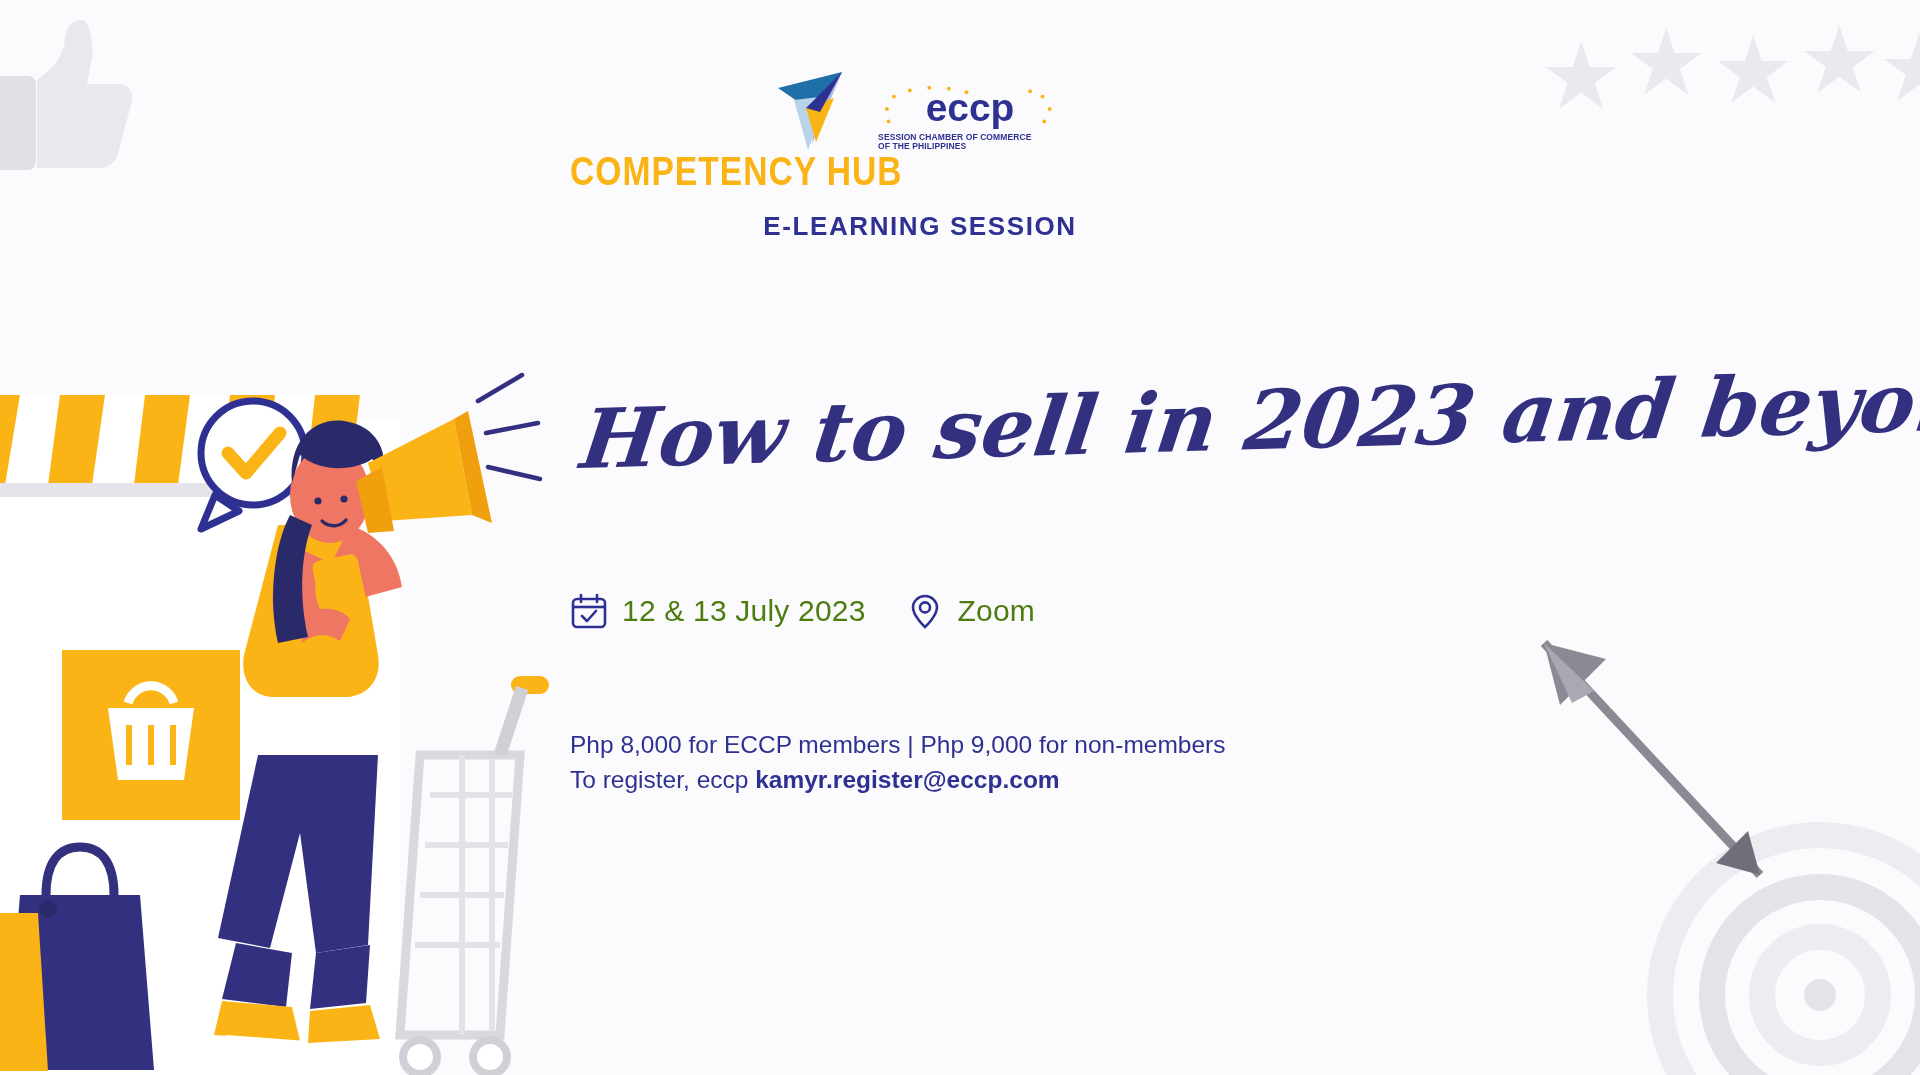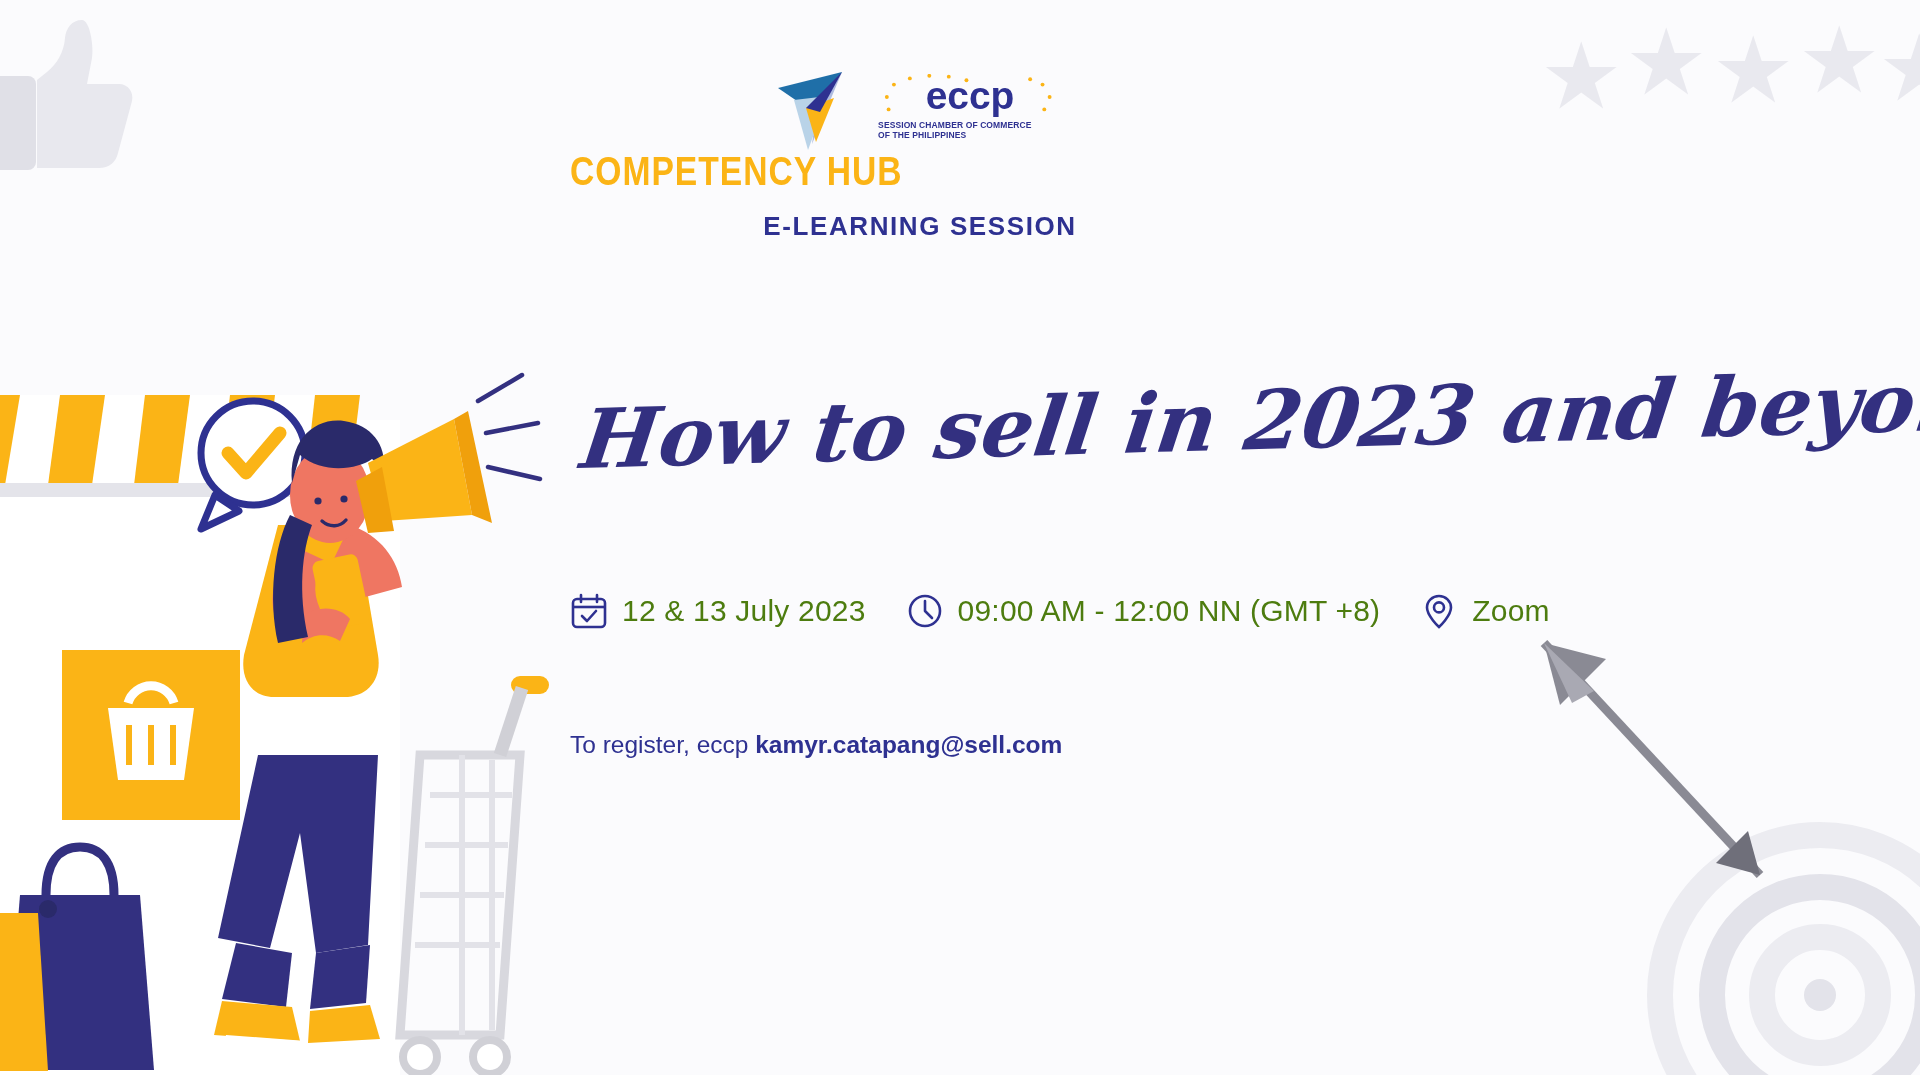--- a/index.html
+++ b/index.html
@@ -20,21 +20,21 @@
   .target-wrap { position:absolute; right:-50px; bottom:-70px; width:400px; height:360px; }
   .arrow-svg { position:absolute; right:110px; bottom:150px; width:300px; height:300px; }
 
   
   .illus { position:absolute; left:0; bottom:0; width:700px; height:880px; }
 
   
   .content { position:absolute; left:700px; top:0; width:1220px; height:1075px; }
 
   .brandblock { position:absolute; left:-130px; top:62px; width:700px; text-align:center; }
-  .logo-row { display:flex; align-items:center; justify-content:center; gap:16px; }
+  .logo-row { display:flex; align-items:flex-end; justify-content:center; gap:16px; }
   .logo-mark { width:86px; height:86px; flex:0 0 86px; margin-top:4px; }
   .logo-type { display:flex; flex-direction:column; align-items:flex-start; }
   .eccp-svg { height:46px; }
   .eccp-sub {
     font-size:8.5px; font-weight:700; color:#2e3191; letter-spacing:.1px;
     line-height:1.12; text-align:left; margin-top:1px;
   }
   .hub-word {
     font-family:"Liberation Sans", sans-serif;
     font-weight:700; font-size:41px; color:#fbb416;
@@ -243,38 +243,32 @@
       <div class="detail">
         <svg class="dicon" width="38" height="38" viewBox="0 0 38 38">
           <rect x="3" y="7" width="32" height="28" rx="4" fill="none" stroke="#2e3191" stroke-width="2.6"></rect>
           <path d="M3 15 H35" stroke="#2e3191" stroke-width="2.6"></path>
           <path d="M11 3 V10 M27 3 V10" stroke="#2e3191" stroke-width="2.6" stroke-linecap="round"></path>
           <path d="M12 24 l5 5 9 -10" fill="none" stroke="#2e3191" stroke-width="2.6" stroke-linecap="round" stroke-linejoin="round"></path>
         </svg>
         <span class="detail-text">12 &amp; 13  July 2023</span>
       </div>
 
-      <div class="detail">
-        <svg class="dicon" width="38" height="38" viewBox="0 0 38 38">
-          <circle cx="19" cy="19" r="15" fill="none" stroke="#2e3191" stroke-width="2.6"></circle>
-          <path d="M19 9 V19 L26 26" fill="none" stroke="#2e3191" stroke-width="2.6" stroke-linecap="round" stroke-linejoin="round"></path>
-        </svg>
-        <span class="detail-text">09:00 AM - 12:00 NN (GMT +8)</span>
-      </div>
 
       <div class="detail">
         <svg class="dicon" width="38" height="38" viewBox="0 0 38 38">
           <path d="M19 4 c-6.6 0 -12 5.2 -12 11.6 C7 24 19 35 19 35 s12 -11 12 -19.4 C31 9.2 25.6 4 19 4 Z" fill="none" stroke="#2e3191" stroke-width="2.6"></path>
           <circle cx="19" cy="15.4" r="5" fill="none" stroke="#2e3191" stroke-width="2.6"></circle>
         </svg>
         <span class="detail-text">Zoom</span>
       </div>
 
     </div>
 
     <div class="footer">
+      <div>Php 8,000 for ECCP members |  Php 9,000 for non-members</div>
       <div>
-        <span>To register, eccp </span><span class="b">kamyr.catapang@sell.com</span>
+        <span>To register, eccp </span><span class="b">kamyr.register@eccp.com</span>
       </div>
     </div>
 
   </div>
 </div>
 
 </body></html>

